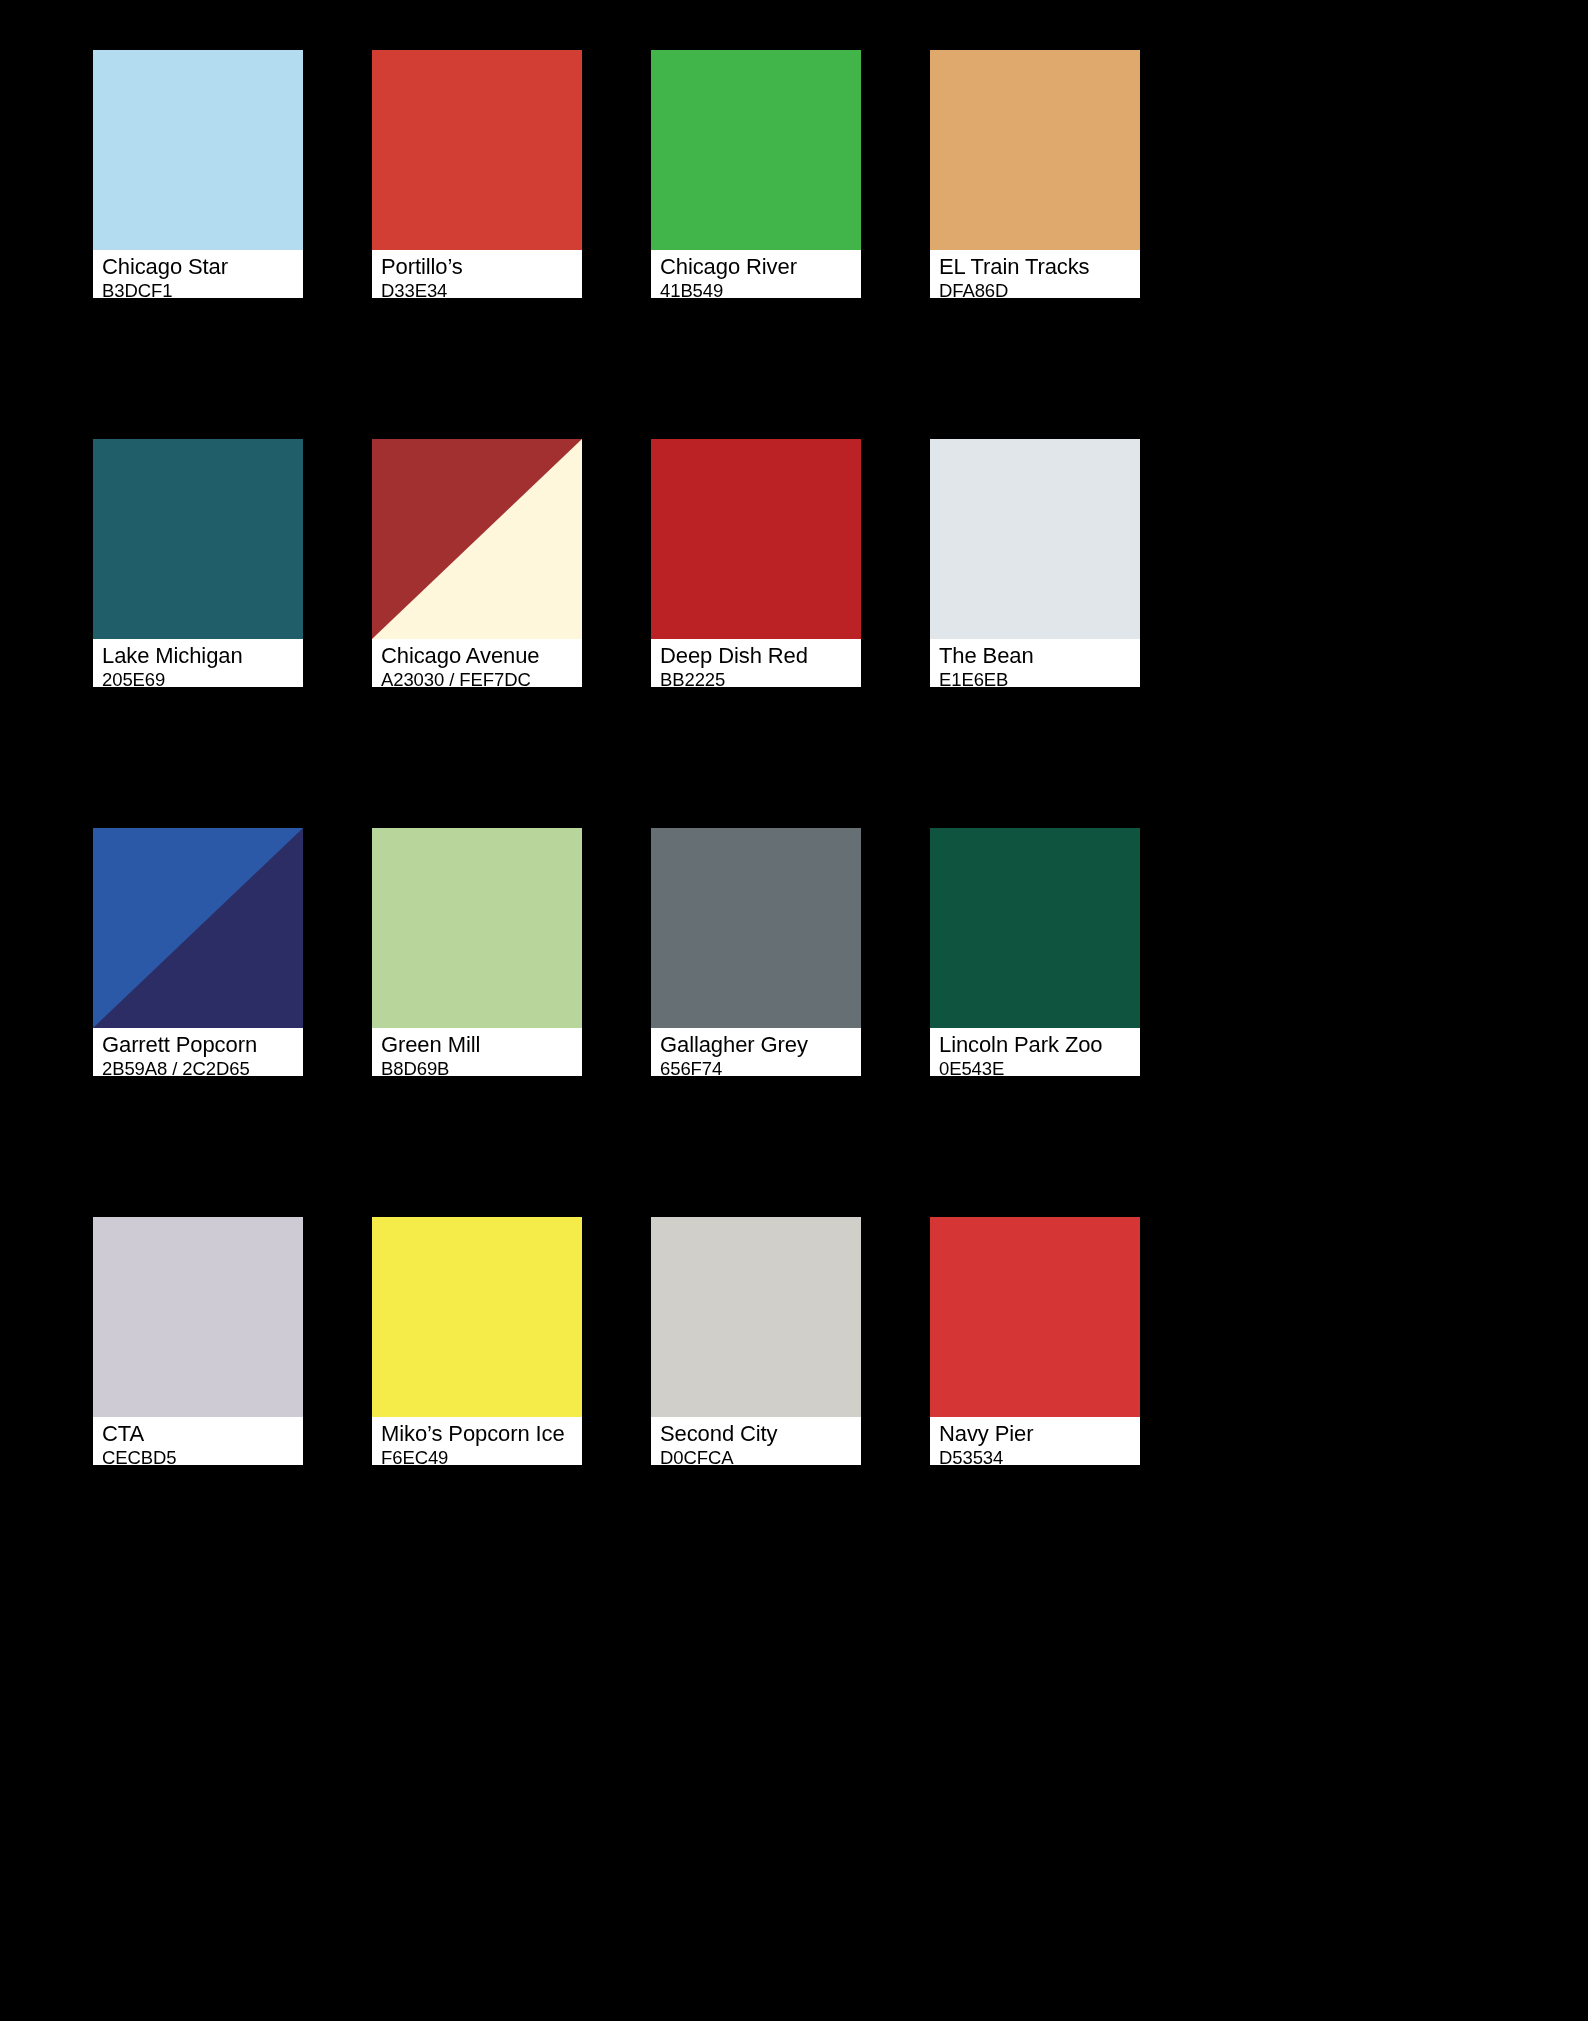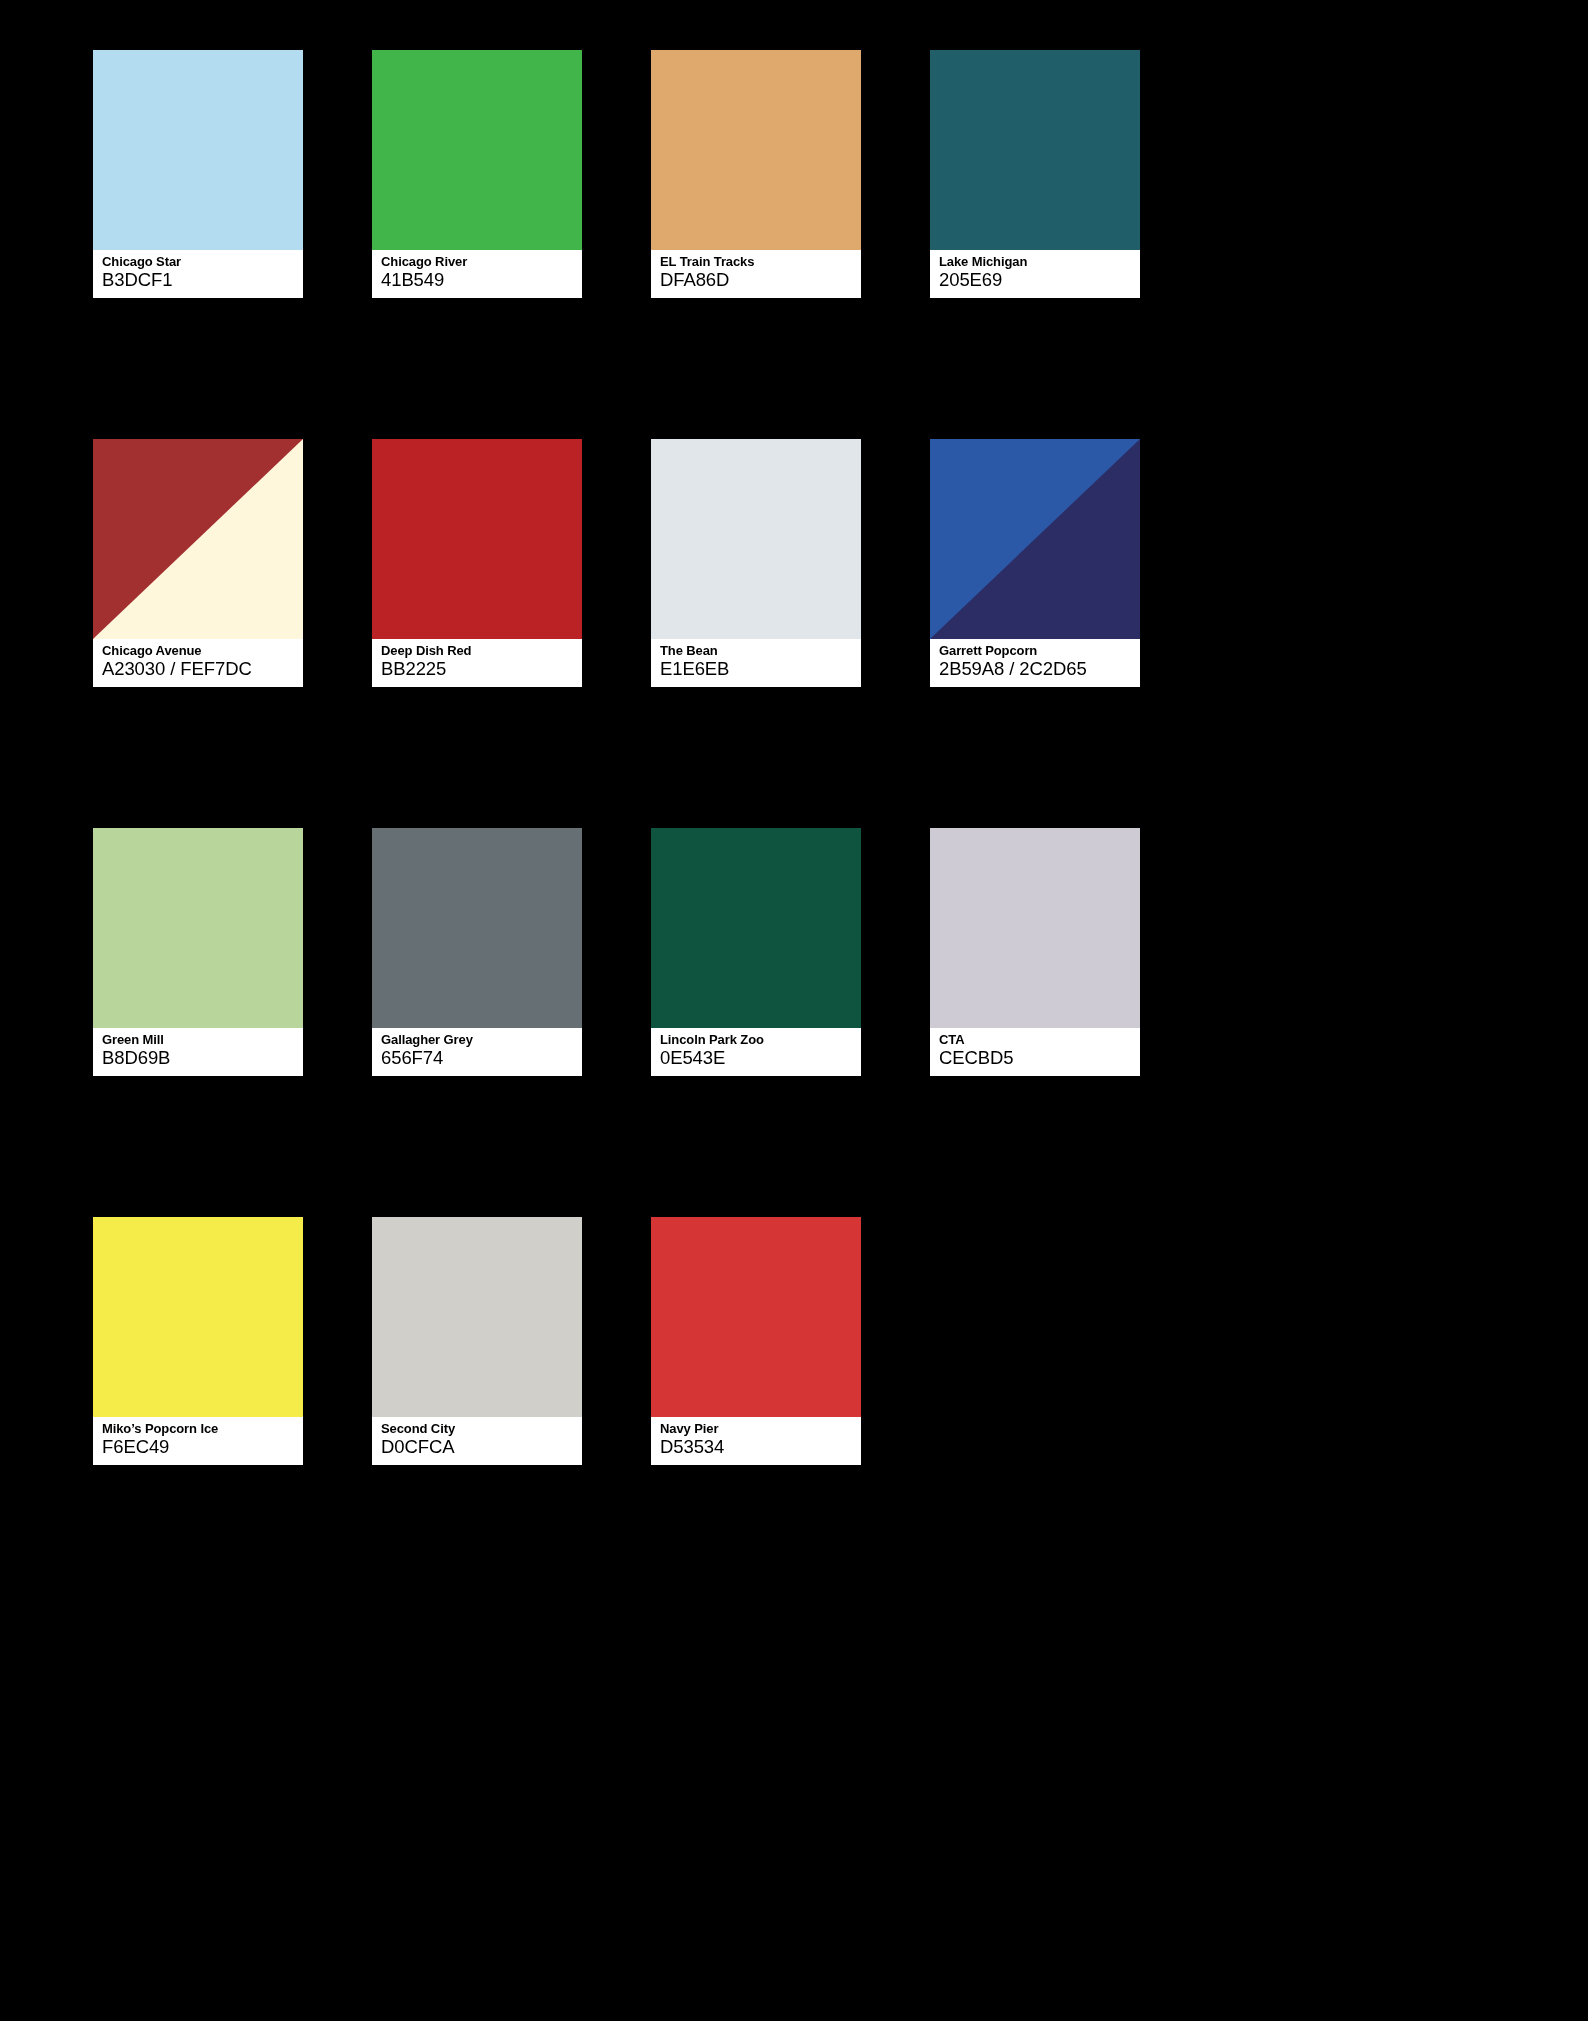--- a/index.html
+++ b/index.html
@@ -79,24 +79,23 @@
     color: #000000;
     box-sizing: border-box;
     padding: 4px 2px 5px 9px;
     display: flex;
     flex-direction: column;
     justify-content: flex-start;
     line-height: 1.16;
   }
 
   .swatch-name {
-    font-size: 13px;
+    font-size: 22px;
     letter-spacing: -0.1px;
     white-space: nowrap;
-    font-weight: bold;
   }
 
   .swatch-hex {
     font-size: 18.5px;
     letter-spacing: -0.1px;
     white-space: nowrap;
   }
 </style>
 </head>
 <body>
@@ -107,20 +106,29 @@
         <div class="swatch-color">
           <div class="fill-primary" style="background: rgb(179, 220, 241);"></div>
         </div>
         <div class="swatch-label">
           <div class="swatch-name">Chicago Star</div>
           <div class="swatch-hex">B3DCF1</div>
         </div>
       </div>
       <div class="swatch-card" data-split="false">
         <div class="swatch-color">
+          <div class="fill-primary" style="background: rgb(211, 62, 52);"></div>
+        </div>
+        <div class="swatch-label">
+          <div class="swatch-name">Portillo’s</div>
+          <div class="swatch-hex">D33E34</div>
+        </div>
+      </div>
+      <div class="swatch-card" data-split="false">
+        <div class="swatch-color">
           <div class="fill-primary" style="background: rgb(65, 181, 73);"></div>
         </div>
         <div class="swatch-label">
           <div class="swatch-name">Chicago River</div>
           <div class="swatch-hex">41B549</div>
         </div>
       </div>
       <div class="swatch-card" data-split="false">
         <div class="swatch-color">
           <div class="fill-primary" style="background: rgb(223, 168, 109);"></div>

